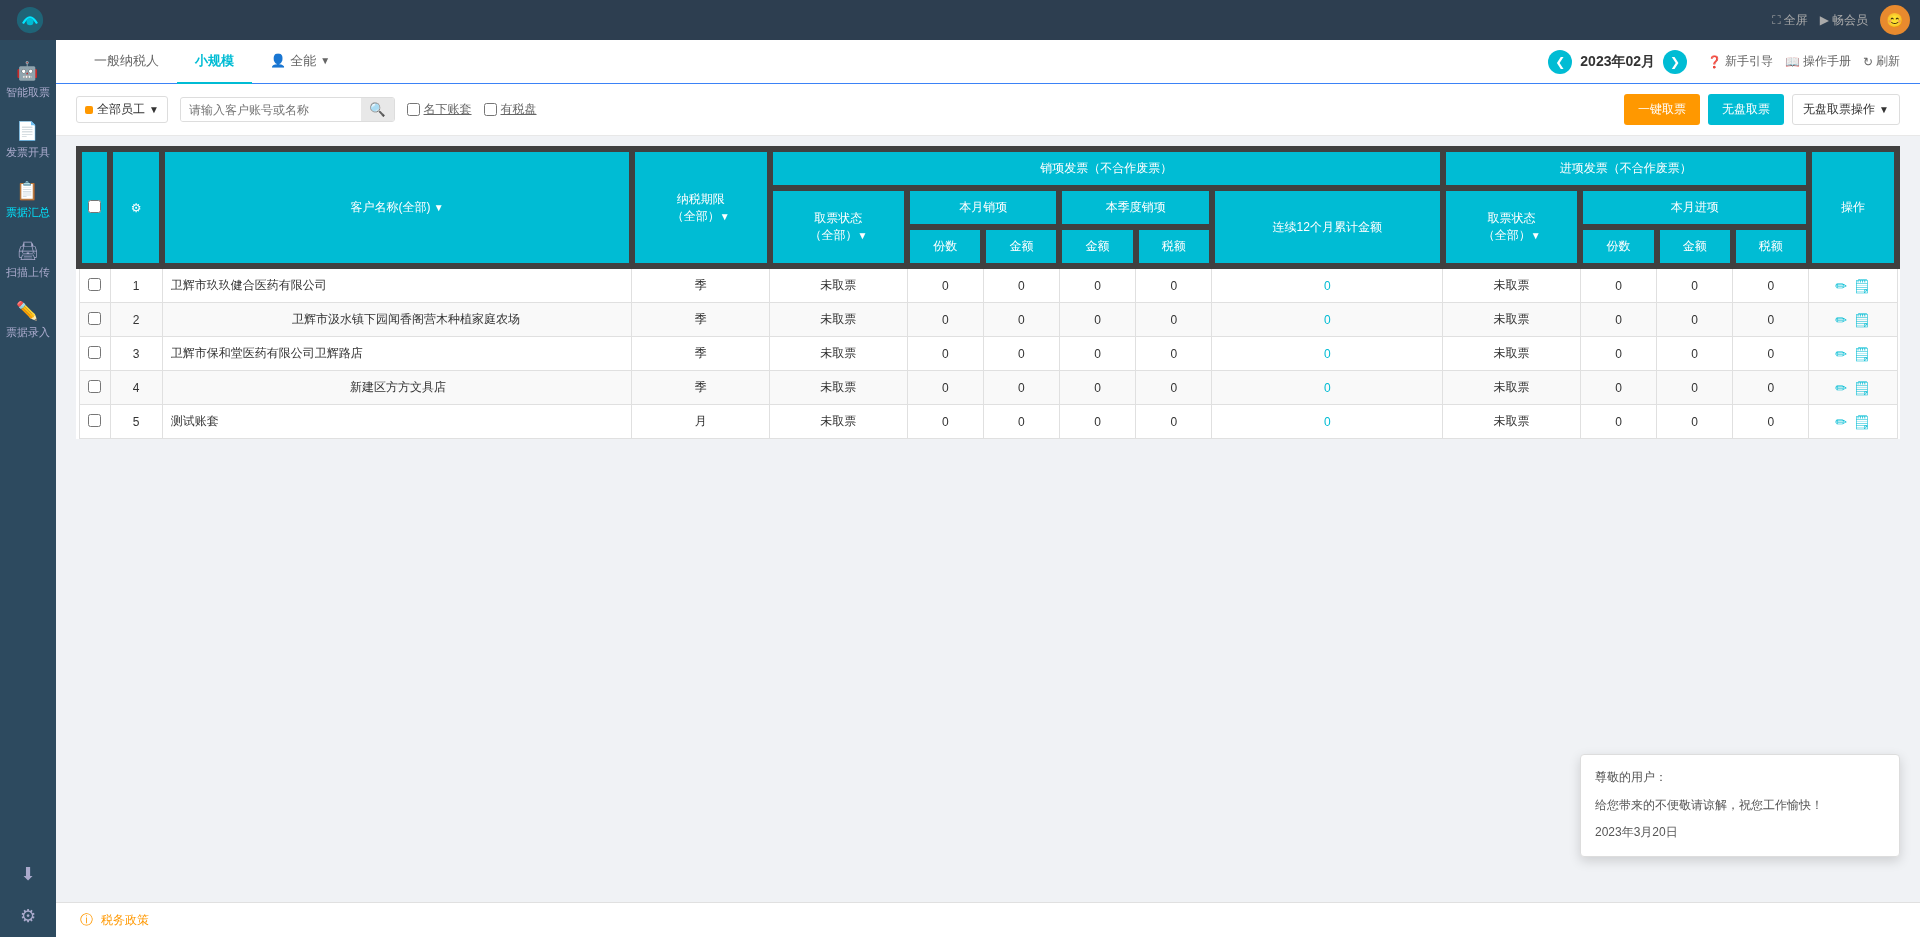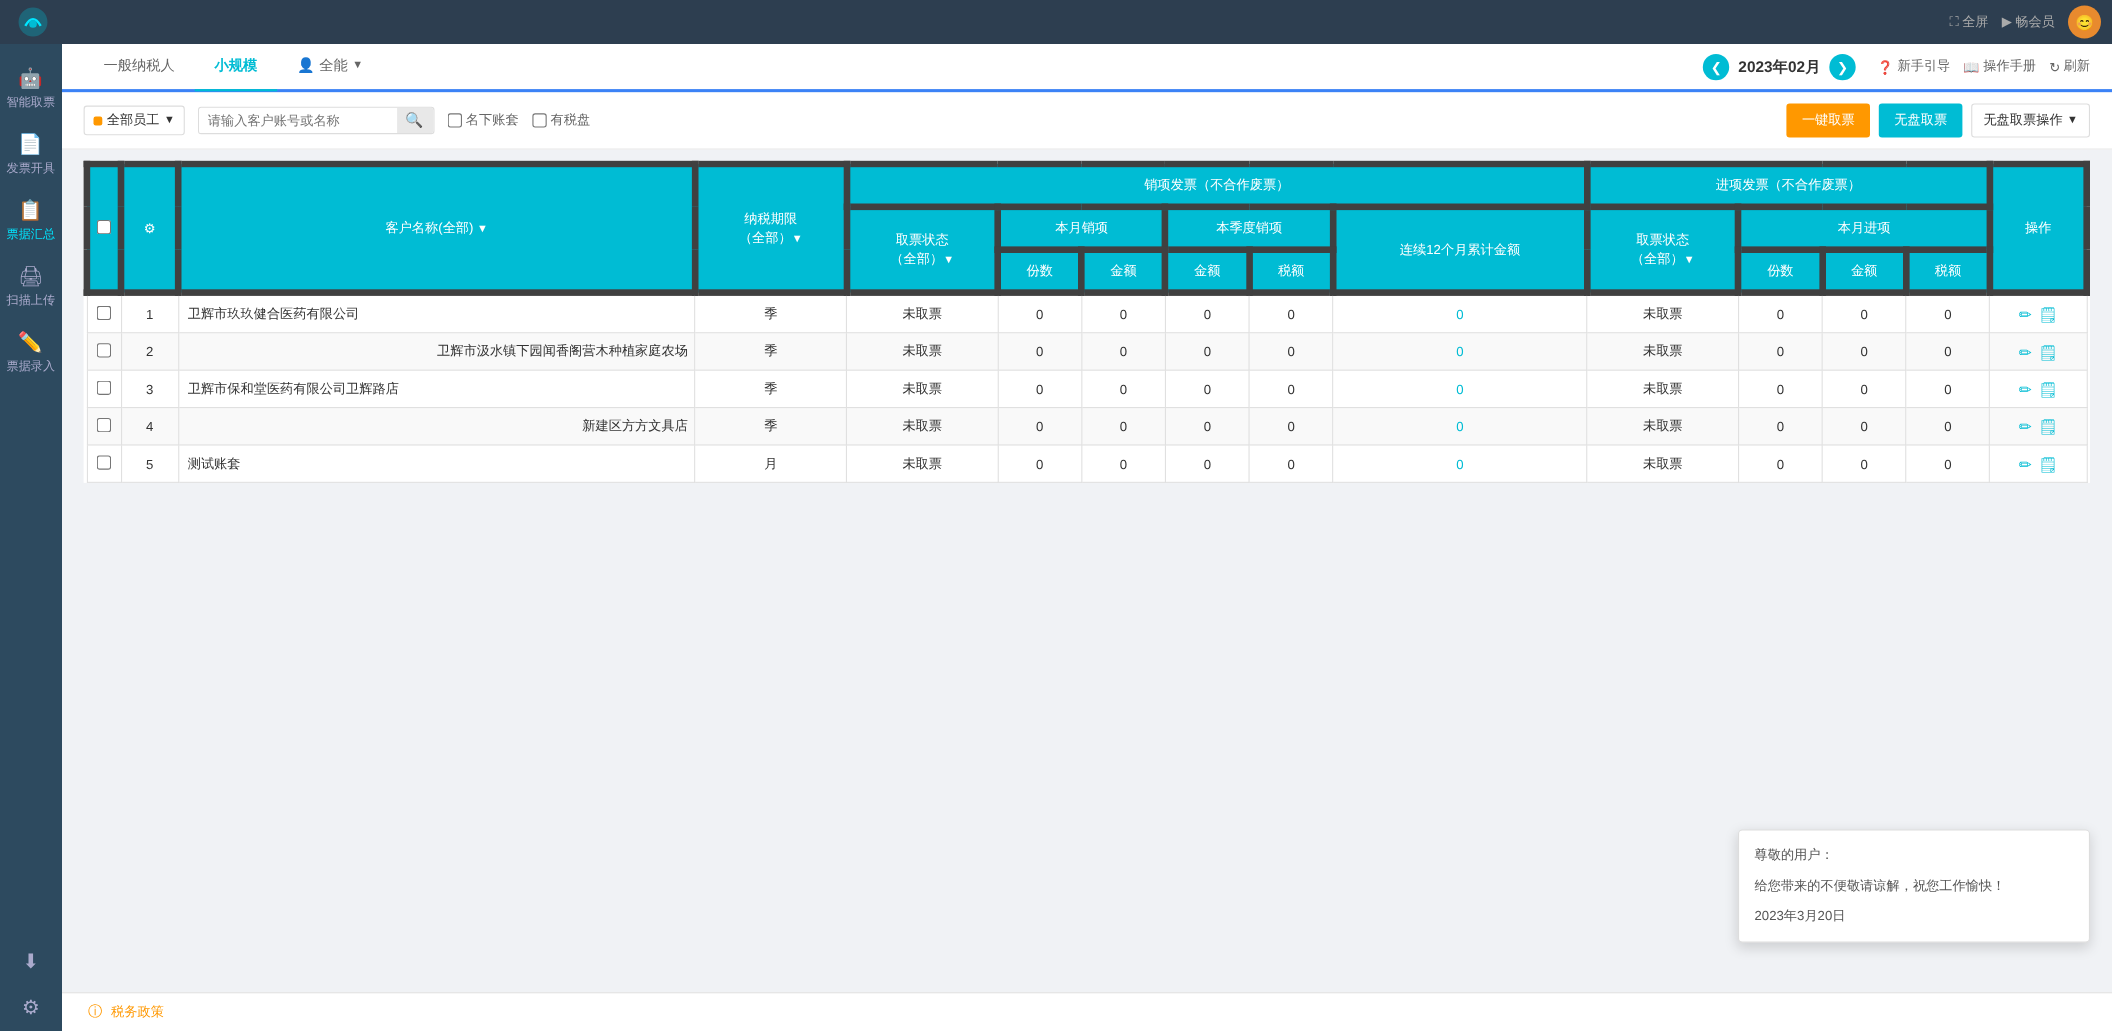--- a/index.html
+++ b/index.html
@@ -32,21 +32,21 @@
     }
     .sidebar-item.active { color: #00e5ff; }
     .sidebar-item .icon { font-size: 18px; }
     .sidebar-bottom { margin-top: auto; width: 100%; }
 
     
     .main-content { margin-top: 40px; margin-left: 56px; background: #f0f2f5; min-height: calc(100vh - 40px); }
 
     
     .tab-bar {
-      background: #fff; border-bottom: 3px solid #3b82f6; padding: 0 20px;
+      background: #fff; border-bottom: 1px solid #3b82f6; padding: 0 20px;
       display: flex; align-items: center; height: 44px; gap: 0;
     }
     .tab-item {
       padding: 0 18px; height: 44px; display: flex; align-items: center; cursor: pointer;
       font-size: 13px; color: #666; border-bottom: 2px solid transparent; position: relative;
     }
     .tab-item.active { color: #00bcd4; border-bottom: 2px solid #00bcd4; font-weight: bold; }
 
     
     .period-nav {
@@ -64,21 +64,21 @@
       border-bottom: 1px solid #e8e8e8;
     }
     .filter-select {
       display: flex; align-items: center; gap: 4px; border: 1px solid #ddd; border-radius: 3px;
       padding: 4px 8px; background: #fff; cursor: pointer; font-size: 12px;
     }
     .filter-select .dot { width: 8px; height: 8px; background: #ff9800; border-radius: 2px; }
     .search-input-wrapper { display: flex; align-items: center; border: 1px solid #ddd; border-radius: 3px; overflow: hidden; }
     .search-input-wrapper input { border: none; outline: none; padding: 4px 8px; font-size: 12px; width: 180px; }
     .search-btn { background: #e8e8e8; border: none; padding: 4px 8px; cursor: pointer; display: flex; align-items: center; }
-    .checkbox-label { display: flex; align-items: center; gap: 4px; cursor: pointer; font-size: 12px; color: #666; }
+    .checkbox-label { display: flex; align-items: center; gap: 4px; cursor: pointer; font-size: 12px; color: #666; text-decoration: underline; }
     .filter-right { margin-left: auto; display: flex; gap: 8px; }
     .btn-orange { background: #ff9800; color: #fff; border: none; padding: 6px 14px; border-radius: 3px; cursor: pointer; font-size: 12px; }
     .btn-teal { background: #00bcd4; color: #fff; border: none; padding: 6px 14px; border-radius: 3px; cursor: pointer; font-size: 12px; }
     .btn-dropdown { background: #fff; color: #333; border: 1px solid #ddd; padding: 6px 10px; border-radius: 3px; cursor: pointer; font-size: 12px; display: flex; align-items: center; gap: 4px; justify-content: flex-end; }
 
     
     .table-container { padding: 0 20px 20px; overflow-x: auto; }
     table { width: 100%; border-collapse: collapse; background: #fff; font-size: 12px; }
     thead tr th {
       background: #00bcd4; color: #fff; padding: 8px 6px; text-align: center;
@@ -290,21 +290,21 @@
           <span class="action-icon">✏</span>
           <span class="action-icon">🗒</span>
         </div>
       </td>
     </tr>
           <tr>
       <td class="checkbox-cell">
         <input type="checkbox" style="">
       </td>
       <td>2</td>
-      <td style="text-align:right; padding-left:24px;">卫辉市汲水镇下园闻香阁营木种植家庭农场</td>
+      <td style="text-align:center; padding-left:24px;">卫辉市汲水镇下园闻香阁营木种植家庭农场</td>
       <td>季</td>
       <td>未取票</td>
       <td>0</td>
       <td>0</td>
       <td>0</td>
       <td>0</td>
       <td><span class="link-0">0</span></td>
       <td>未取票</td>
       <td>0</td>
       <td>0</td>
@@ -338,21 +338,21 @@
           <span class="action-icon">✏</span>
           <span class="action-icon">🗒</span>
         </div>
       </td>
     </tr>
           <tr>
       <td class="checkbox-cell">
         <input type="checkbox" style="">
       </td>
       <td>4</td>
-      <td style="text-align:right; padding-left:8px;">新建区方方文具店</td>
+      <td style="text-align:center; padding-left:8px;">新建区方方文具店</td>
       <td>季</td>
       <td>未取票</td>
       <td>0</td>
       <td>0</td>
       <td>0</td>
       <td>0</td>
       <td><span class="link-0">0</span></td>
       <td>未取票</td>
       <td>0</td>
       <td>0</td>

